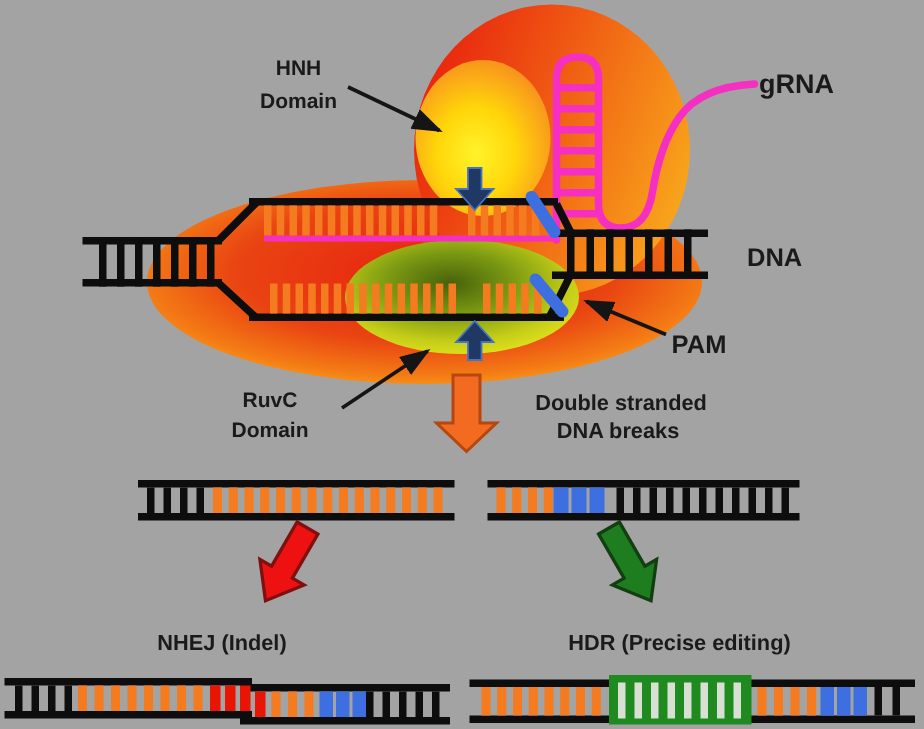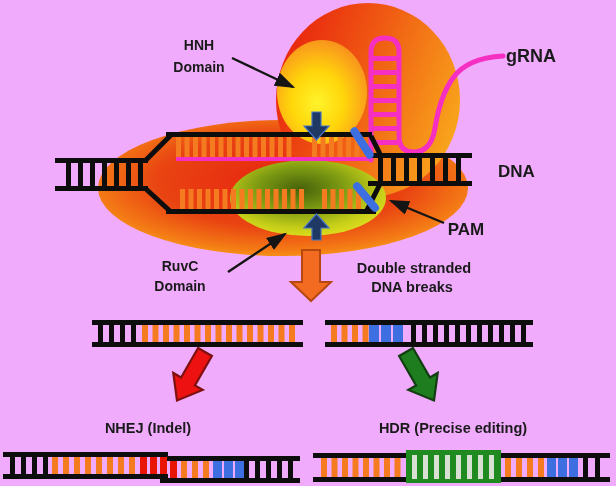--- a/index.html
+++ b/index.html
@@ -1,16 +1,16 @@
 <!DOCTYPE html>
 <html><head>
 <meta charset="utf-8">
 <style>
   html,body{margin:0;padding:0;background:#fff;}
-  .stage{position:relative;width:616px;height:486px;background:#f0abfc;overflow:hidden;
+  .stage{position:relative;width:616px;height:486px;background:#a3a3a3;overflow:hidden;
          font-family:"Liberation Sans",sans-serif;}
   svg{display:block;}
   text{font-family:"Liberation Sans",sans-serif;fill:#1a1a1a;font-weight:600;}
   .lbl-sm{font-size:14px;}
   .lbl-md{font-size:14.5px;}
   .lbl-lg{font-size:17px;}
   .lbl-xl{font-size:18px;}
   .ptr{stroke:#151515;stroke-width:2.4;fill:none;}
 </style>
 </head>

